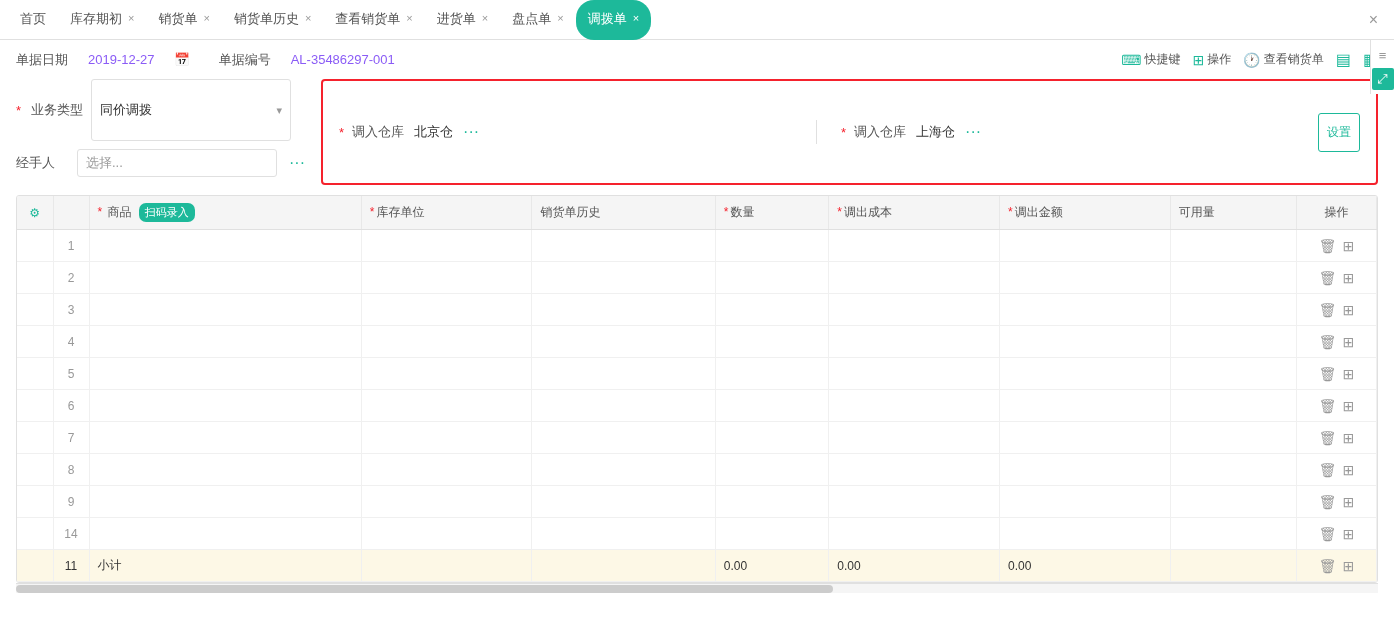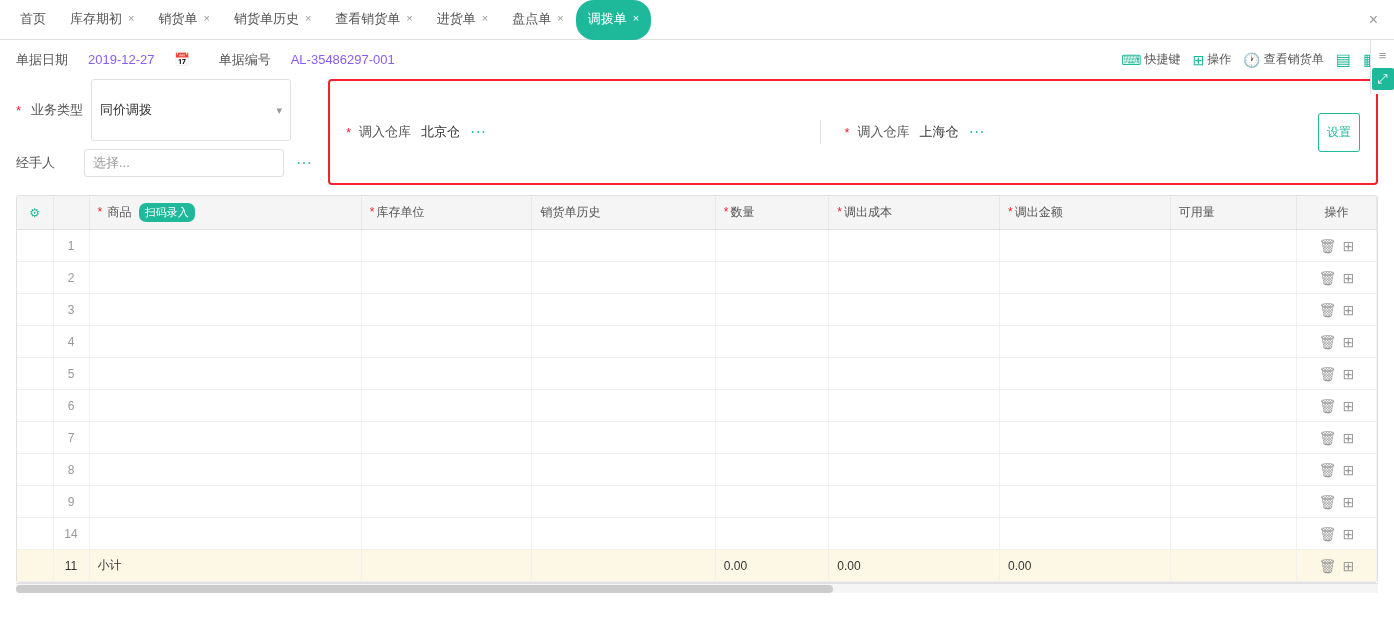--- a/index.html
+++ b/index.html
@@ -360,21 +360,21 @@
       <div class="form-row">
         <span class="required">*</span>
         <span class="field-label">业务类型</span>
         <div class="form-select" style="min-width:200px;">
           <span>同价调拨</span>
           <span style="color:#999;font-size:11px;">▾</span>
         </div>
       </div>
       <div class="form-row">
         <span class="field-label">经手人</span>
-        <div class="form-input-box" style="min-width:200px; margin-left:21px;">
+        <div class="form-input-box" style="min-width:200px; margin-left:14px;">
           <span>选择...</span>
         </div>
         <span class="dots-btn">···</span>
       </div>
     </div>
 
     <div class="warehouse-box">
       <div class="warehouse-field">
         <span class="required">*</span>
         <span class="warehouse-label">调入仓库</span>

